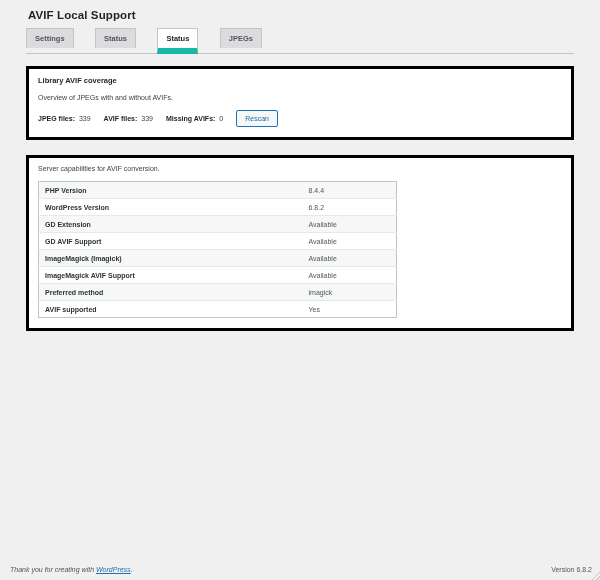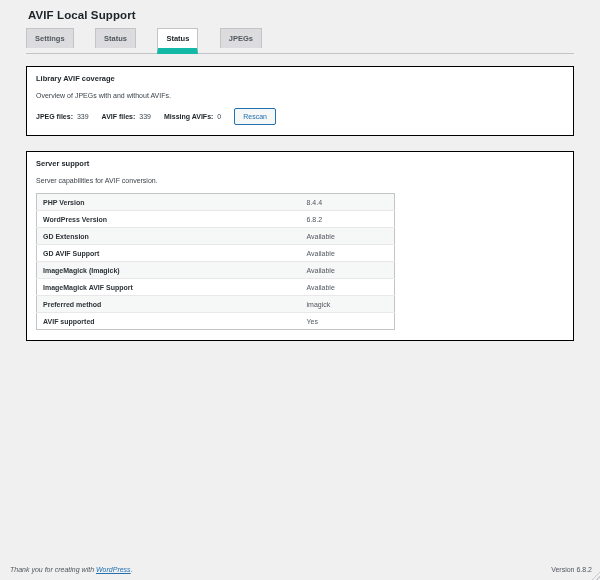--- a/index.html
+++ b/index.html
@@ -40,21 +40,21 @@
   .nav-tab-active {
     background: #ffffff;
     color: #1d2327;
     position: relative;
     border-bottom: 6px solid #14b8a6;
     margin-bottom: -1px;
   }
 
   .card {
     background: #ffffff;
-    border: 1px solid #000000;
+    border: 3px solid #000000;
     margin-top: 12px;
     padding: 7px 9px 10px;
   }
   .card + .card { margin-top: 15px; }
   .card-heading {
     font-size: 7.5px; font-weight: 700; color: #1d2327;
     margin: 0 0 9px;
   }
   .card-desc {
     font-size: 7px; color: #3c434a;
@@ -136,21 +136,20 @@
       </span>
       <span class="stat">
         <span class="stat-label">Missing AVIFs:</span>
         <span class="stat-value">0</span>
       </span>
       <button class="button-secondary">Rescan</button>
     </div>
   </section>
 
   <section class="card">
-    <h2 class="card-heading">Server support</h2>
     <p class="card-desc">Server capabilities for AVIF conversion.</p>
     <table class="server-table">
       <tbody>
         <tr>
           <td class="cell-label">PHP Version</td>
           <td class="cell-value">8.4.4</td>
         </tr>
         <tr>
           <td class="cell-label">WordPress Version</td>
           <td class="cell-value">6.8.2</td>

